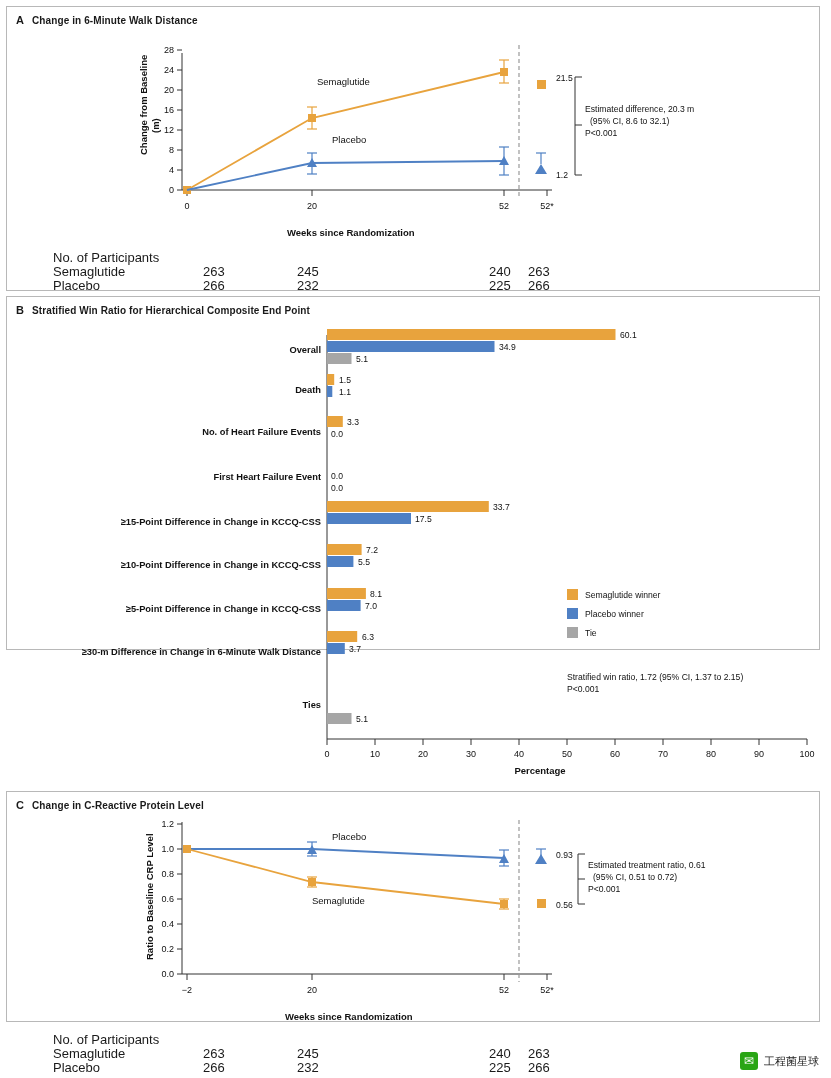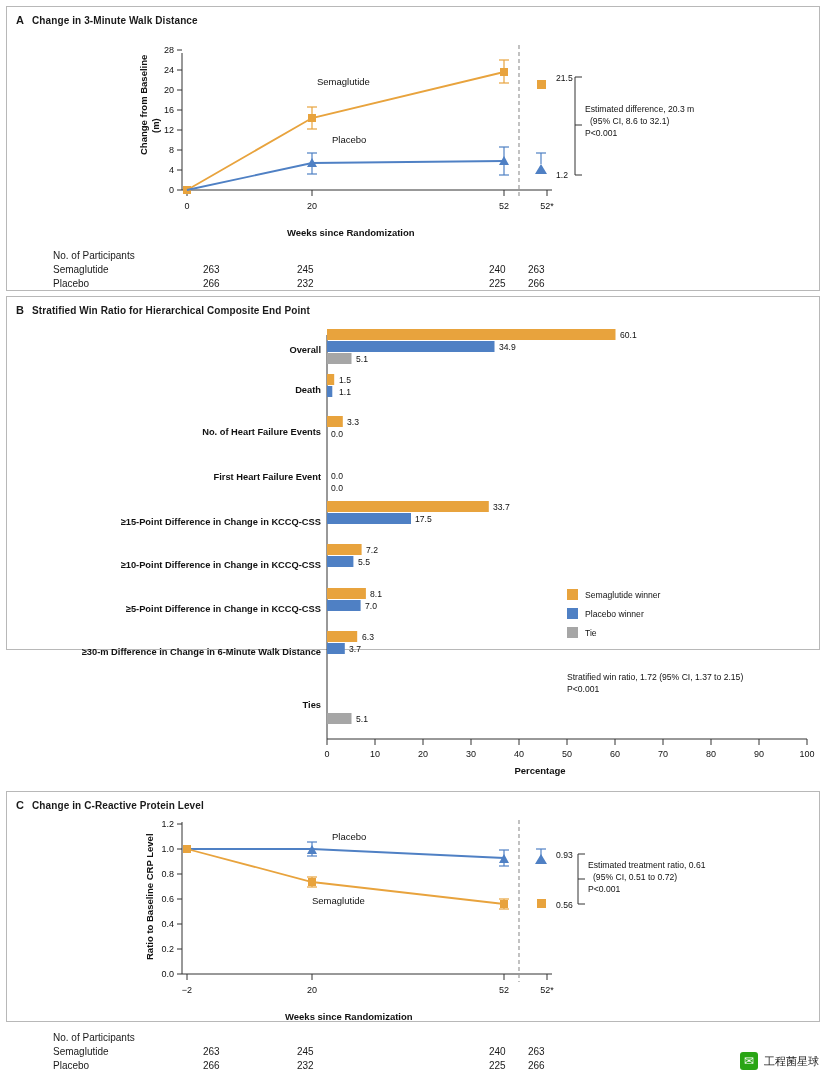--- a/index.html
+++ b/index.html
@@ -10,30 +10,30 @@
   #panelC{top:791px;height:231px;}
   .panel-head{position:absolute;top:7px;left:9px;font-size:10px;font-weight:bold;letter-spacing:.1px;}
   .panel-letter{font-size:11px;font-weight:bold;margin-right:8px;}
   svg{position:absolute;top:0;left:0;overflow:visible;}
   .tick{font-size:9px;fill:#111;font-family:"Liberation Sans",sans-serif;}
   .axlabel{font-size:9.5px;fill:#111;font-weight:bold;font-family:"Liberation Sans",sans-serif;}
   .ser{font-size:9.5px;fill:#111;font-family:"Liberation Sans",sans-serif;}
   .small{font-size:8.6px;fill:#111;font-family:"Liberation Sans",sans-serif;}
   .cat{font-size:9.3px;fill:#111;font-weight:bold;font-family:"Liberation Sans",sans-serif;text-anchor:end;}
   .val{font-size:8.6px;fill:#111;font-family:"Liberation Sans",sans-serif;}
-  .ftn{position:absolute;font-size:10px;}
+  .ftn{position:absolute;font-size:13px;}
   .wm{position:absolute;right:12px;bottom:8px;display:flex;align-items:center;gap:6px;font-size:11px;color:#222;}
   .wm-badge{width:18px;height:18px;border-radius:3px;background:#2aa515;color:#fff;font-size:12px;display:flex;align-items:center;justify-content:center;}
 </style>
 </head>
 <body>
 
 <div class="panel" id="panelA">
   <div class="panel-head">
-    <span class="panel-letter">A</span><span>Change in 3-Minute Walk Distance</span>
+    <span class="panel-letter">A</span><span>Change in 6-Minute Walk Distance</span>
   </div>
 
   <svg width="814" height="285">
 
     <line x1="175" y1="46" x2="175" y2="183" stroke="#333" stroke-width="1"></line>
     <line x1="175" y1="183" x2="545" y2="183" stroke="#333" stroke-width="1"></line>
 
     <g>
       <line x1="170" y1="183" x2="175" y2="183" stroke="#333"></line>
         <text class="tick" x="167" y="186" text-anchor="end">0</text>

